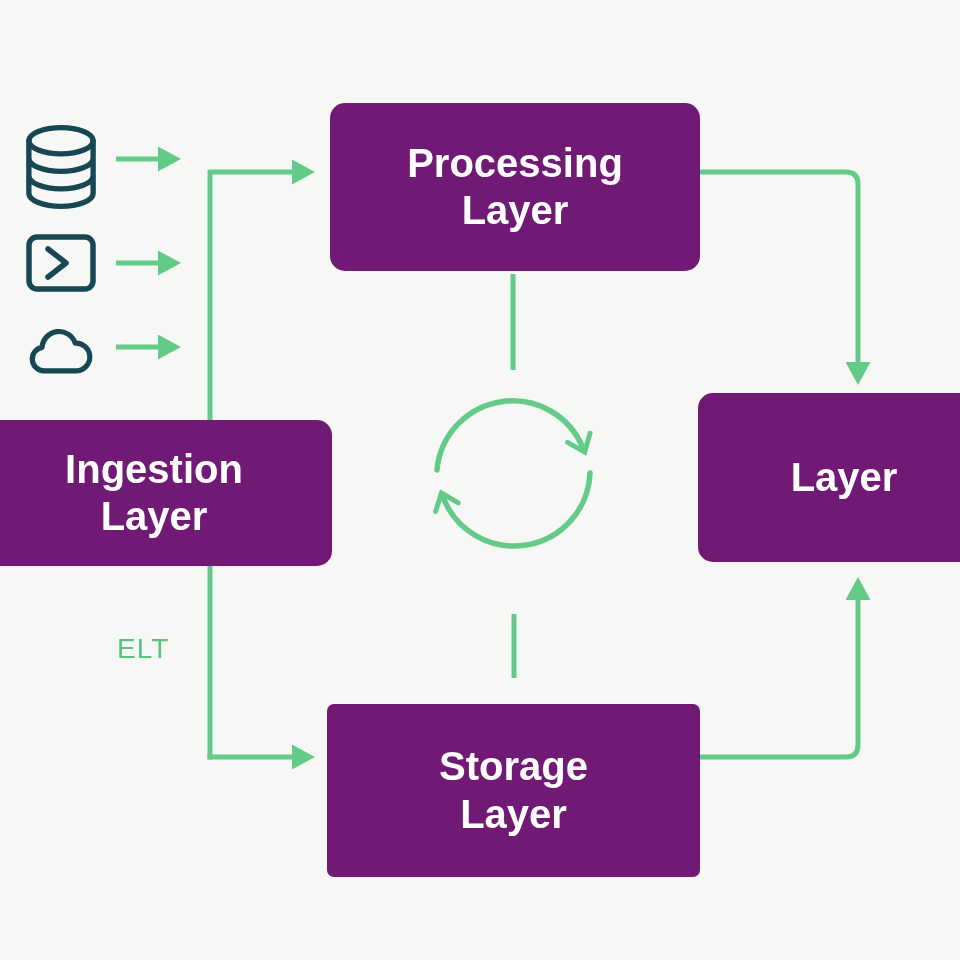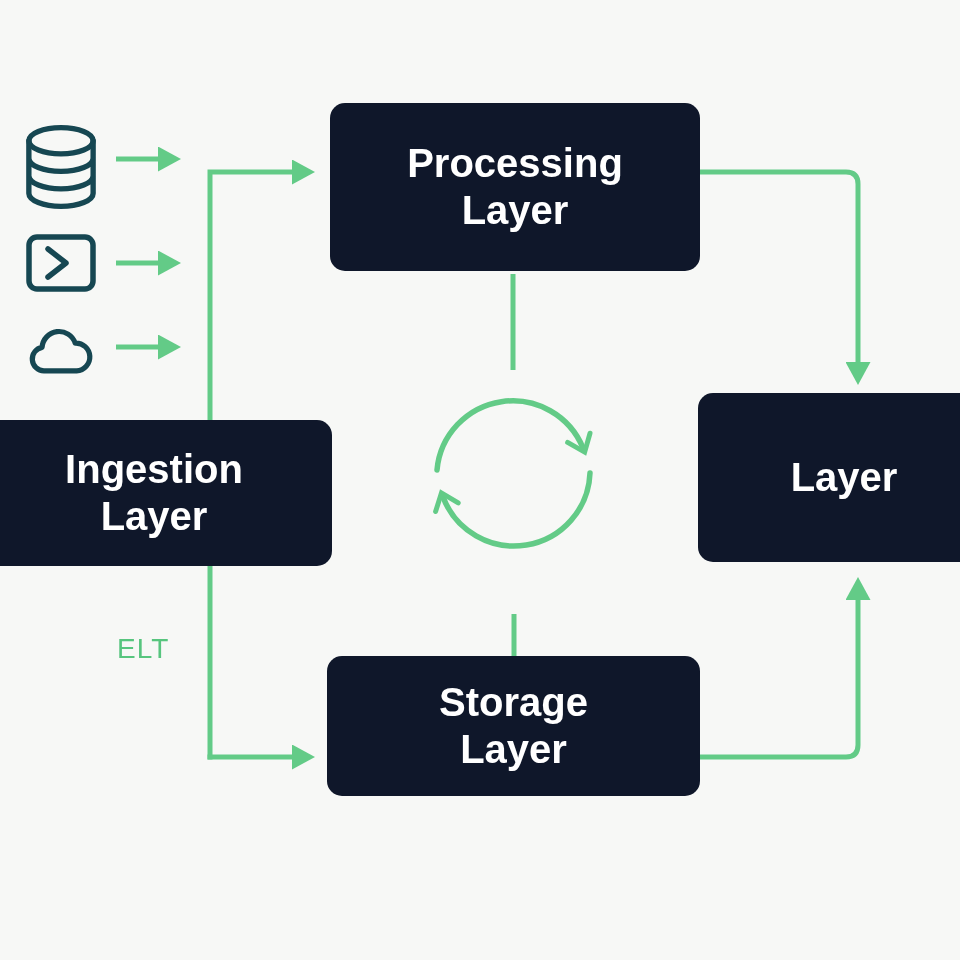--- a/index.html
+++ b/index.html
@@ -6,21 +6,21 @@
   .stage{
     position:relative;
     width:960px;height:960px;
     background:#f7f8f6;
     overflow:hidden;
     font-family:"Liberation Sans",sans-serif;
   }
   .connectors{position:absolute;left:0;top:0;z-index:1;}
   .node{
     position:absolute;z-index:2;
-    background:#0f172a;
+    background:#701a75;
     border-radius:15px;
     color:#ffffff;
     display:flex;flex-direction:column;
     align-items:center;justify-content:center;
     font-size:40px;font-weight:600;line-height:1.18;
     text-align:center;
   }
   .src-icon{position:absolute;z-index:2;}
   .green-label{
     position:absolute;z-index:2;
@@ -102,21 +102,21 @@
   <div class="node" style="left:-24px;top:420px;width:356px;height:146px;">
     <span>Ingestion</span>
     <span>Layer</span>
   </div>
 
   <div class="node" style="left:330px;top:103px;width:370px;height:168px;">
     <span>Processing</span>
     <span>Layer</span>
   </div>
 
-  <div class="node" style="left:327px;top:656px;width:373px;height:140px;">
+  <div class="node" style="left:327px;top:704px;width:373px;height:173px;border-radius:7px;">
     <span>Storage</span>
     <span>Layer</span>
   </div>
 
   <div class="node" style="left:698px;top:393px;width:292px;height:169px;">
     <span>Layer</span>
   </div>
 
   <div class="green-label elt-label">ELT</div>
 

